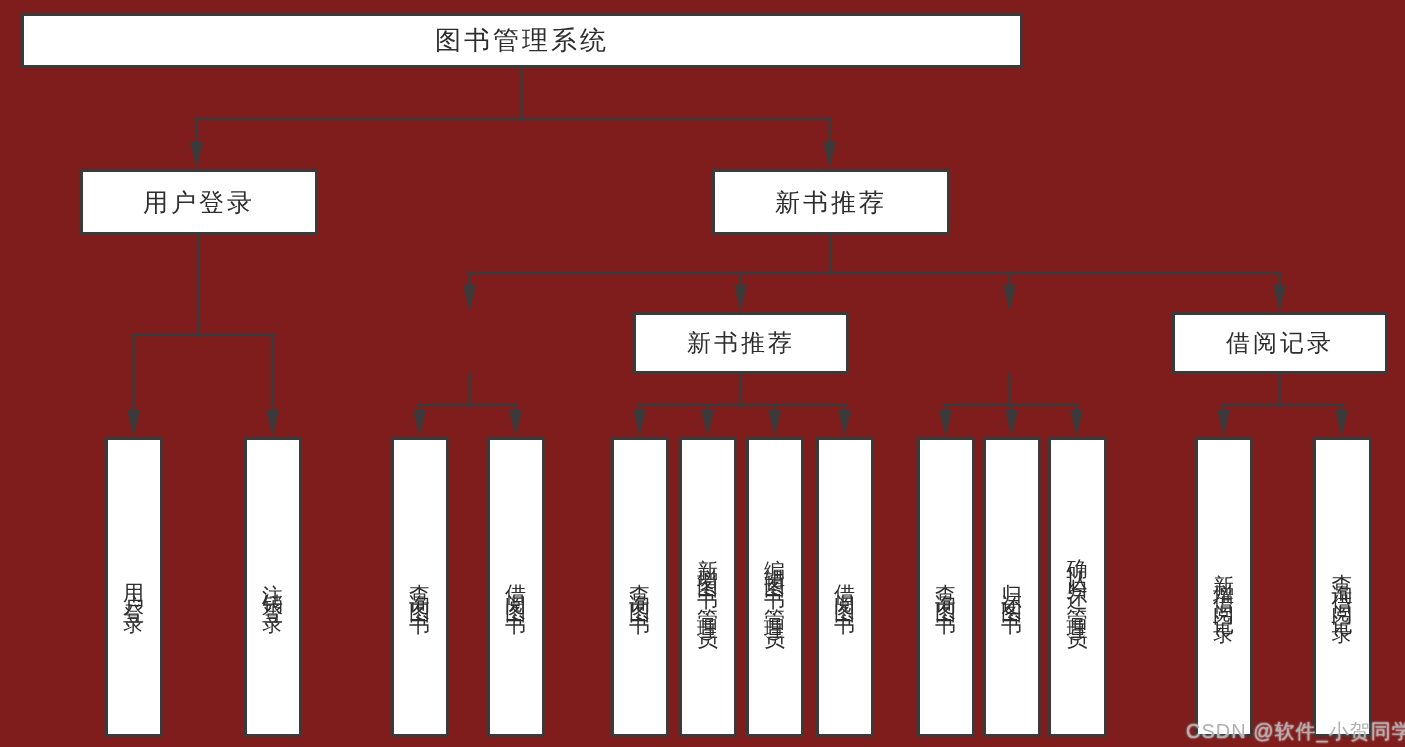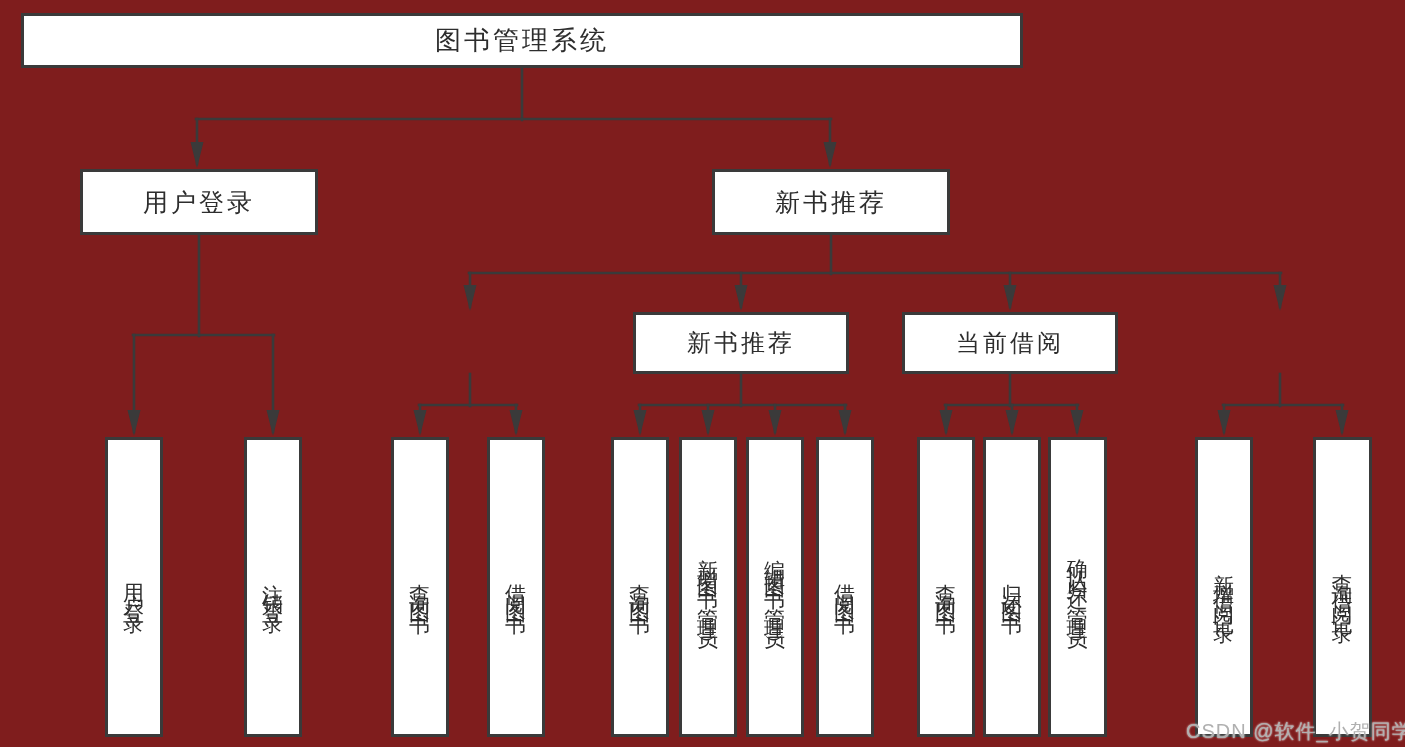--- a/index.html
+++ b/index.html
@@ -136,22 +136,22 @@
   <div class="box l1-box" style="left:80px; width:238px;">
     <span class="hlabel">用户登录</span>
   </div>
   <div class="box l1-box" style="left:712px; width:238px;">
     <span class="hlabel">新书推荐</span>
   </div>
 
   <div class="box l2-box" style="left:633px; width:216px;">
     <span class="hlabel">新书推荐</span>
   </div>
-  <div class="box l2-box" style="left:902px; width:216px;">
-    <span class="hlabel">当前借阅</span>
+  <div class="box l2-box" style="left:1172px; width:216px;">
+    <span class="hlabel">借阅记录</span>
   </div>
 
   <div class="box leaf-box" style="left:105px; width:58px;">
     <span class="vlabel">用户登录</span>
   </div>
   <div class="box leaf-box" style="left:244px; width:58px;">
     <span class="vlabel">注销登录</span>
   </div>
   <div class="box leaf-box" style="left:391px; width:58px;">
     <span class="vlabel">查询图书</span>

